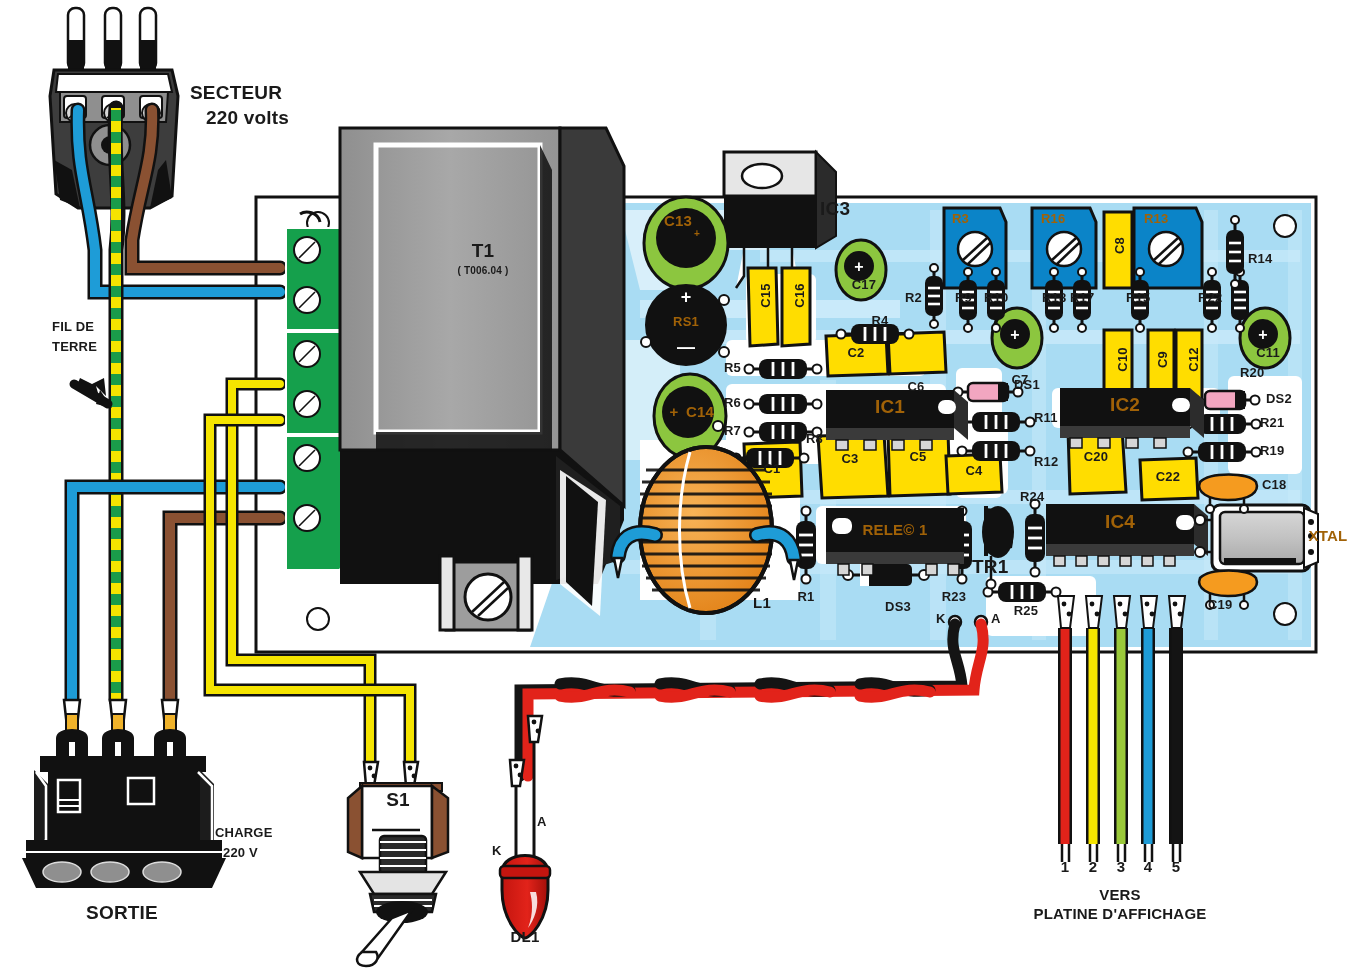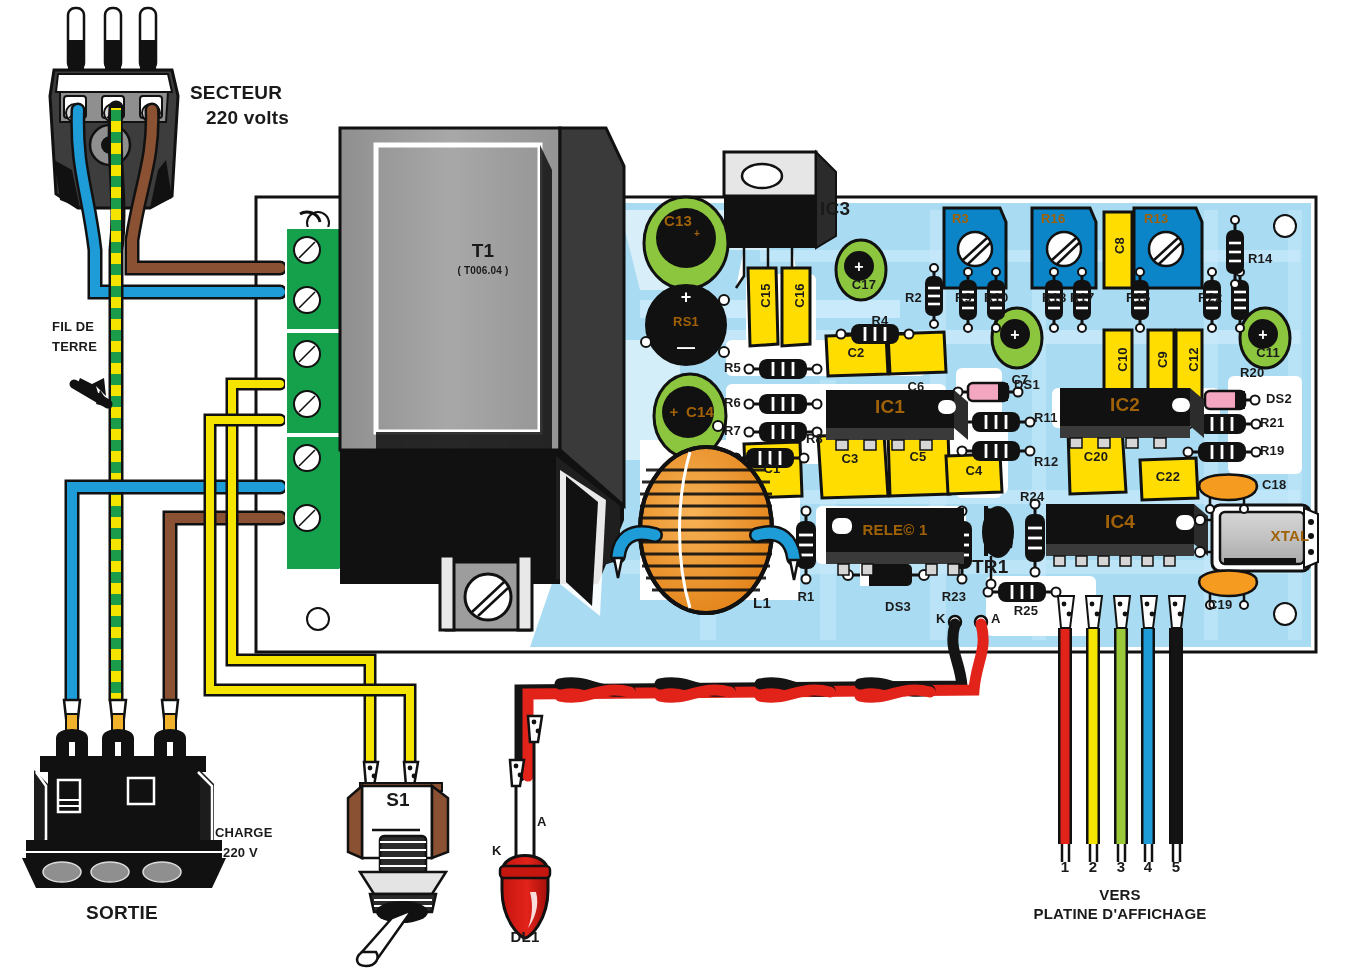--- a/index.html
+++ b/index.html
@@ -907,21 +907,21 @@
 <div class="lbl sm" style="left:936px;top:612px;">K</div>
 <div class="lbl sm" style="left:991px;top:612px;">A</div>
 
 <div class="lbl big" style="left:820px;top:198px;">IC3</div>
 <div class="lbl big white c" style="left:890px;top:396px;">IC1</div>
 <div class="lbl big white c" style="left:1125px;top:394px;">IC2</div>
 <div class="lbl big white c" style="left:1120px;top:511px;">IC4</div>
 <div class="lbl med white c" style="left:895px;top:521px;">RELE© 1</div>
 <div class="lbl big" style="left:972px;top:556px;">TR1</div>
 <div class="lbl med c" style="left:762px;top:594px;">L1</div>
-<div class="lbl med white c" style="left:1290px;top:527px;text-align:right;">XTAL</div>
+<div class="lbl med white c" style="left:1328px;top:527px;text-align:right;">XTAL</div>
 <div class="lbl sm white c" style="left:686px;top:315px;">RS1</div>
 
 <div class="lbl med white c" style="left:678px;top:212px;">C13</div>
 <div class="lbl tiny white c" style="left:697px;top:228px;">+</div>
 <div class="lbl sm c" style="left:864px;top:278px;">C17</div>
 <div class="lbl sm c" style="left:1020px;top:349px;margin-top:24px;">C7</div>
 <div class="lbl sm c" style="left:1268px;top:346px;">C11</div>
 <div class="lbl med white c" style="left:700px;top:403px;">C14</div>
 <div class="lbl med white c" style="left:674px;top:403px;">+</div>
 

